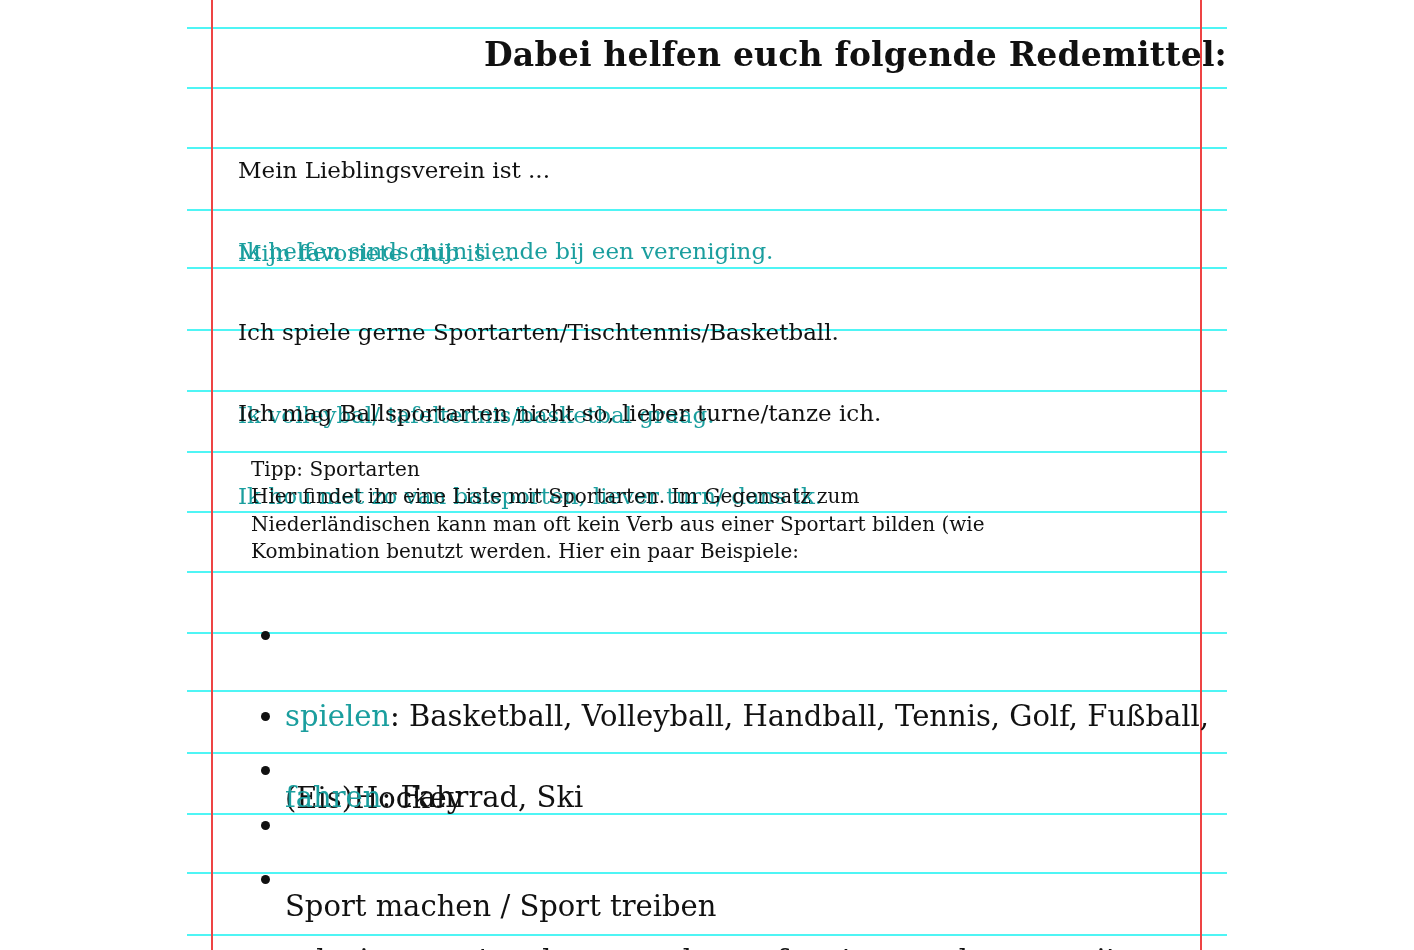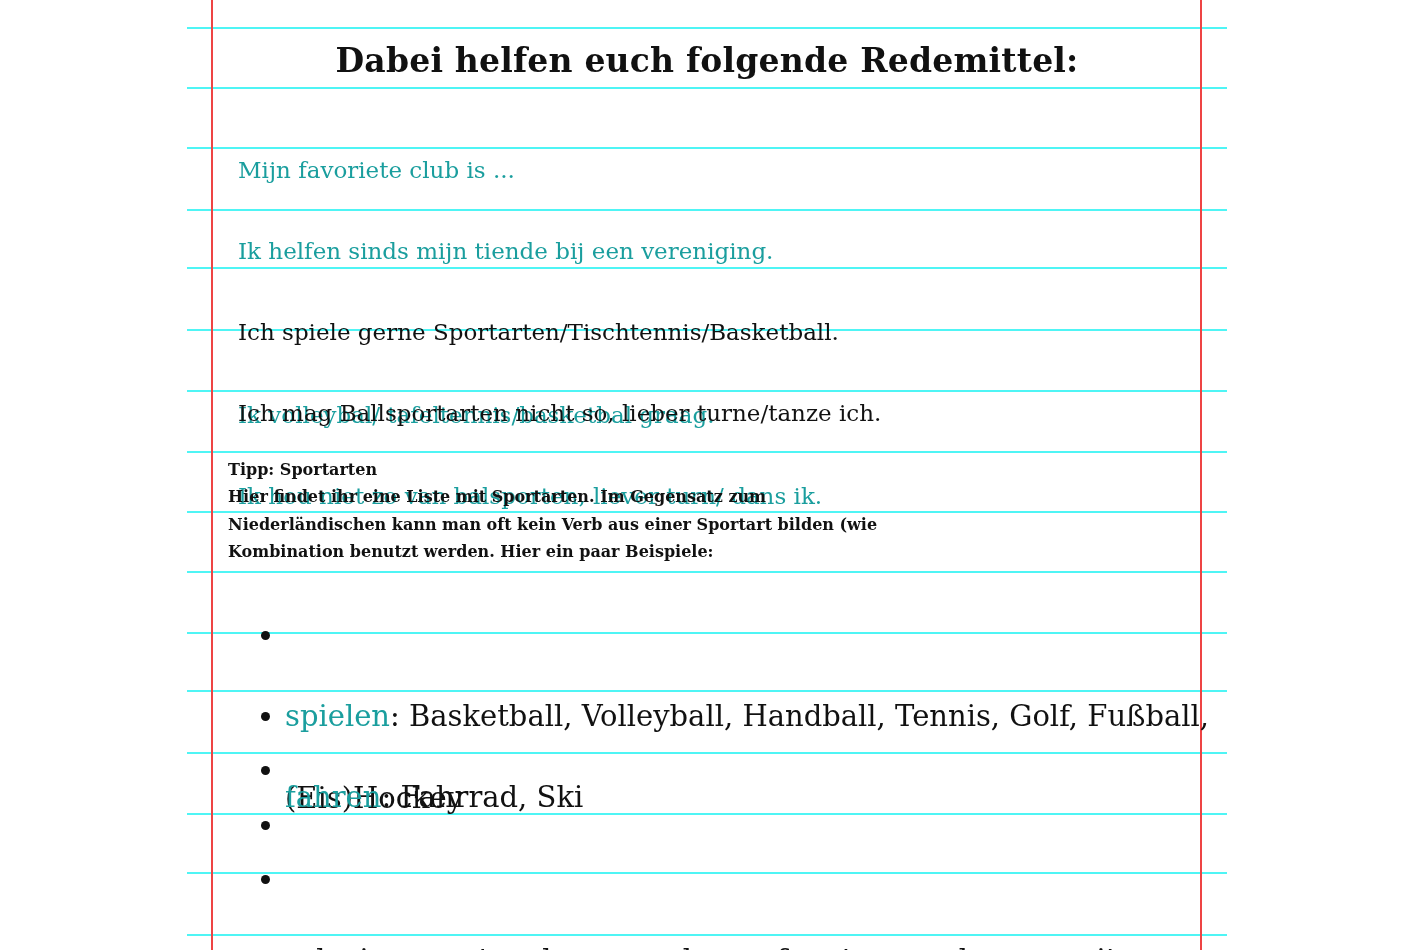--- a/index.html
+++ b/index.html
@@ -1,25 +1,25 @@
 <!DOCTYPE html>
 <html><head>
 <meta charset="utf-8">
 <style>
   html, body { margin:0; padding:0; background:#ffffff; }
   body { width:1414px; height:950px; position:relative; overflow:hidden;
          font-family:"DejaVu Serif", serif; color:#111111; }
   .hline { position:absolute; left:187px; width:1040px; height:2px; background:#4ff5f5; }
   .vline { position:absolute; top:0; width:2px; height:950px; background:#ee4444; }
-  .title { position:absolute; left:187px; width:1040px; top:36px; text-align:center;
+  .title { position:absolute; left:187px; width:1040px; top:30px; text-align:right;
            font-size:33px; font-weight:bold; line-height:50px; letter-spacing:0.2px; }
   .block { position:absolute; left:238px; font-size:23px; line-height:27.5px; white-space:pre; }
   .block .nl { color:#1a9e9e; }
   .block .de { color:#111111; }
-  .tipp { position:absolute; left:228px; top:456px; font-size:16px; line-height:27.3px;font-weight:bold; }
+  .tipp { position:absolute; left:251px; top:456px; font-size:20px; line-height:27.3px; }
   .tipp div { white-space:pre; }
   .bullet-item { position:absolute; left:285px; font-size:29px; line-height:27.5px; white-space:pre; }
   .bullet-dot { position:absolute; left:-24px; top:11px; width:9px; height:9px; border-radius:50%; background:#111; }
   .verb { color:#1a9e9e; }
 </style>
 </head>
 <body>
 
 <div>
   <div class="hline" style="top:27px"></div>
@@ -38,20 +38,21 @@
   <div class="hline" style="top:813px"></div>
   <div class="hline" style="top:872px"></div>
   <div class="hline" style="top:934px"></div>
 </div>
 <div class="vline" style="left:211px"></div>
 <div class="vline" style="left:1200px"></div>
 
 <div class="title">Dabei helfen euch folgende Redemittel:</div>
 
 <div class="block" style="top:102px">
+  <div class="de">Mein Lieblingsverein ist ...</div>
   <div class="nl">Mijn favoriete club is ...</div>
 </div>
 <div class="block" style="top:183px">
   <div class="nl">Ik helfen sinds mijn tiende bij een vereniging.</div>
 </div>
 <div class="block" style="top:264px">
   <div class="de">Ich spiele gerne Sportarten/Tischtennis/Basketball.</div>
   <div class="nl">Ik volleybal/ tafeltennis/basketbal graag.</div>
 </div>
 <div class="block" style="top:345px">
@@ -74,19 +75,20 @@
   </div>
   <div class="bullet-item" style="top:701px">
     <span class="bullet-dot"></span>
     <div><span class="verb">fahren</span><span>: Fahrrad, Ski</span></div>
   </div>
   <div class="bullet-item" style="top:755px">
     <span class="bullet-dot"></span>
   </div>
   <div class="bullet-item" style="top:810px">
     <span class="bullet-dot"></span>
+    <div>Sport machen / Sport treiben</div>
   </div>
   <div class="bullet-item" style="top:864px">
     <span class="bullet-dot"></span>
     <div>schwimmen, tauchen, segeln, surfen, turnen, boxen, reiten,</div>
     
   </div>
 </div>
 
 </body></html>

